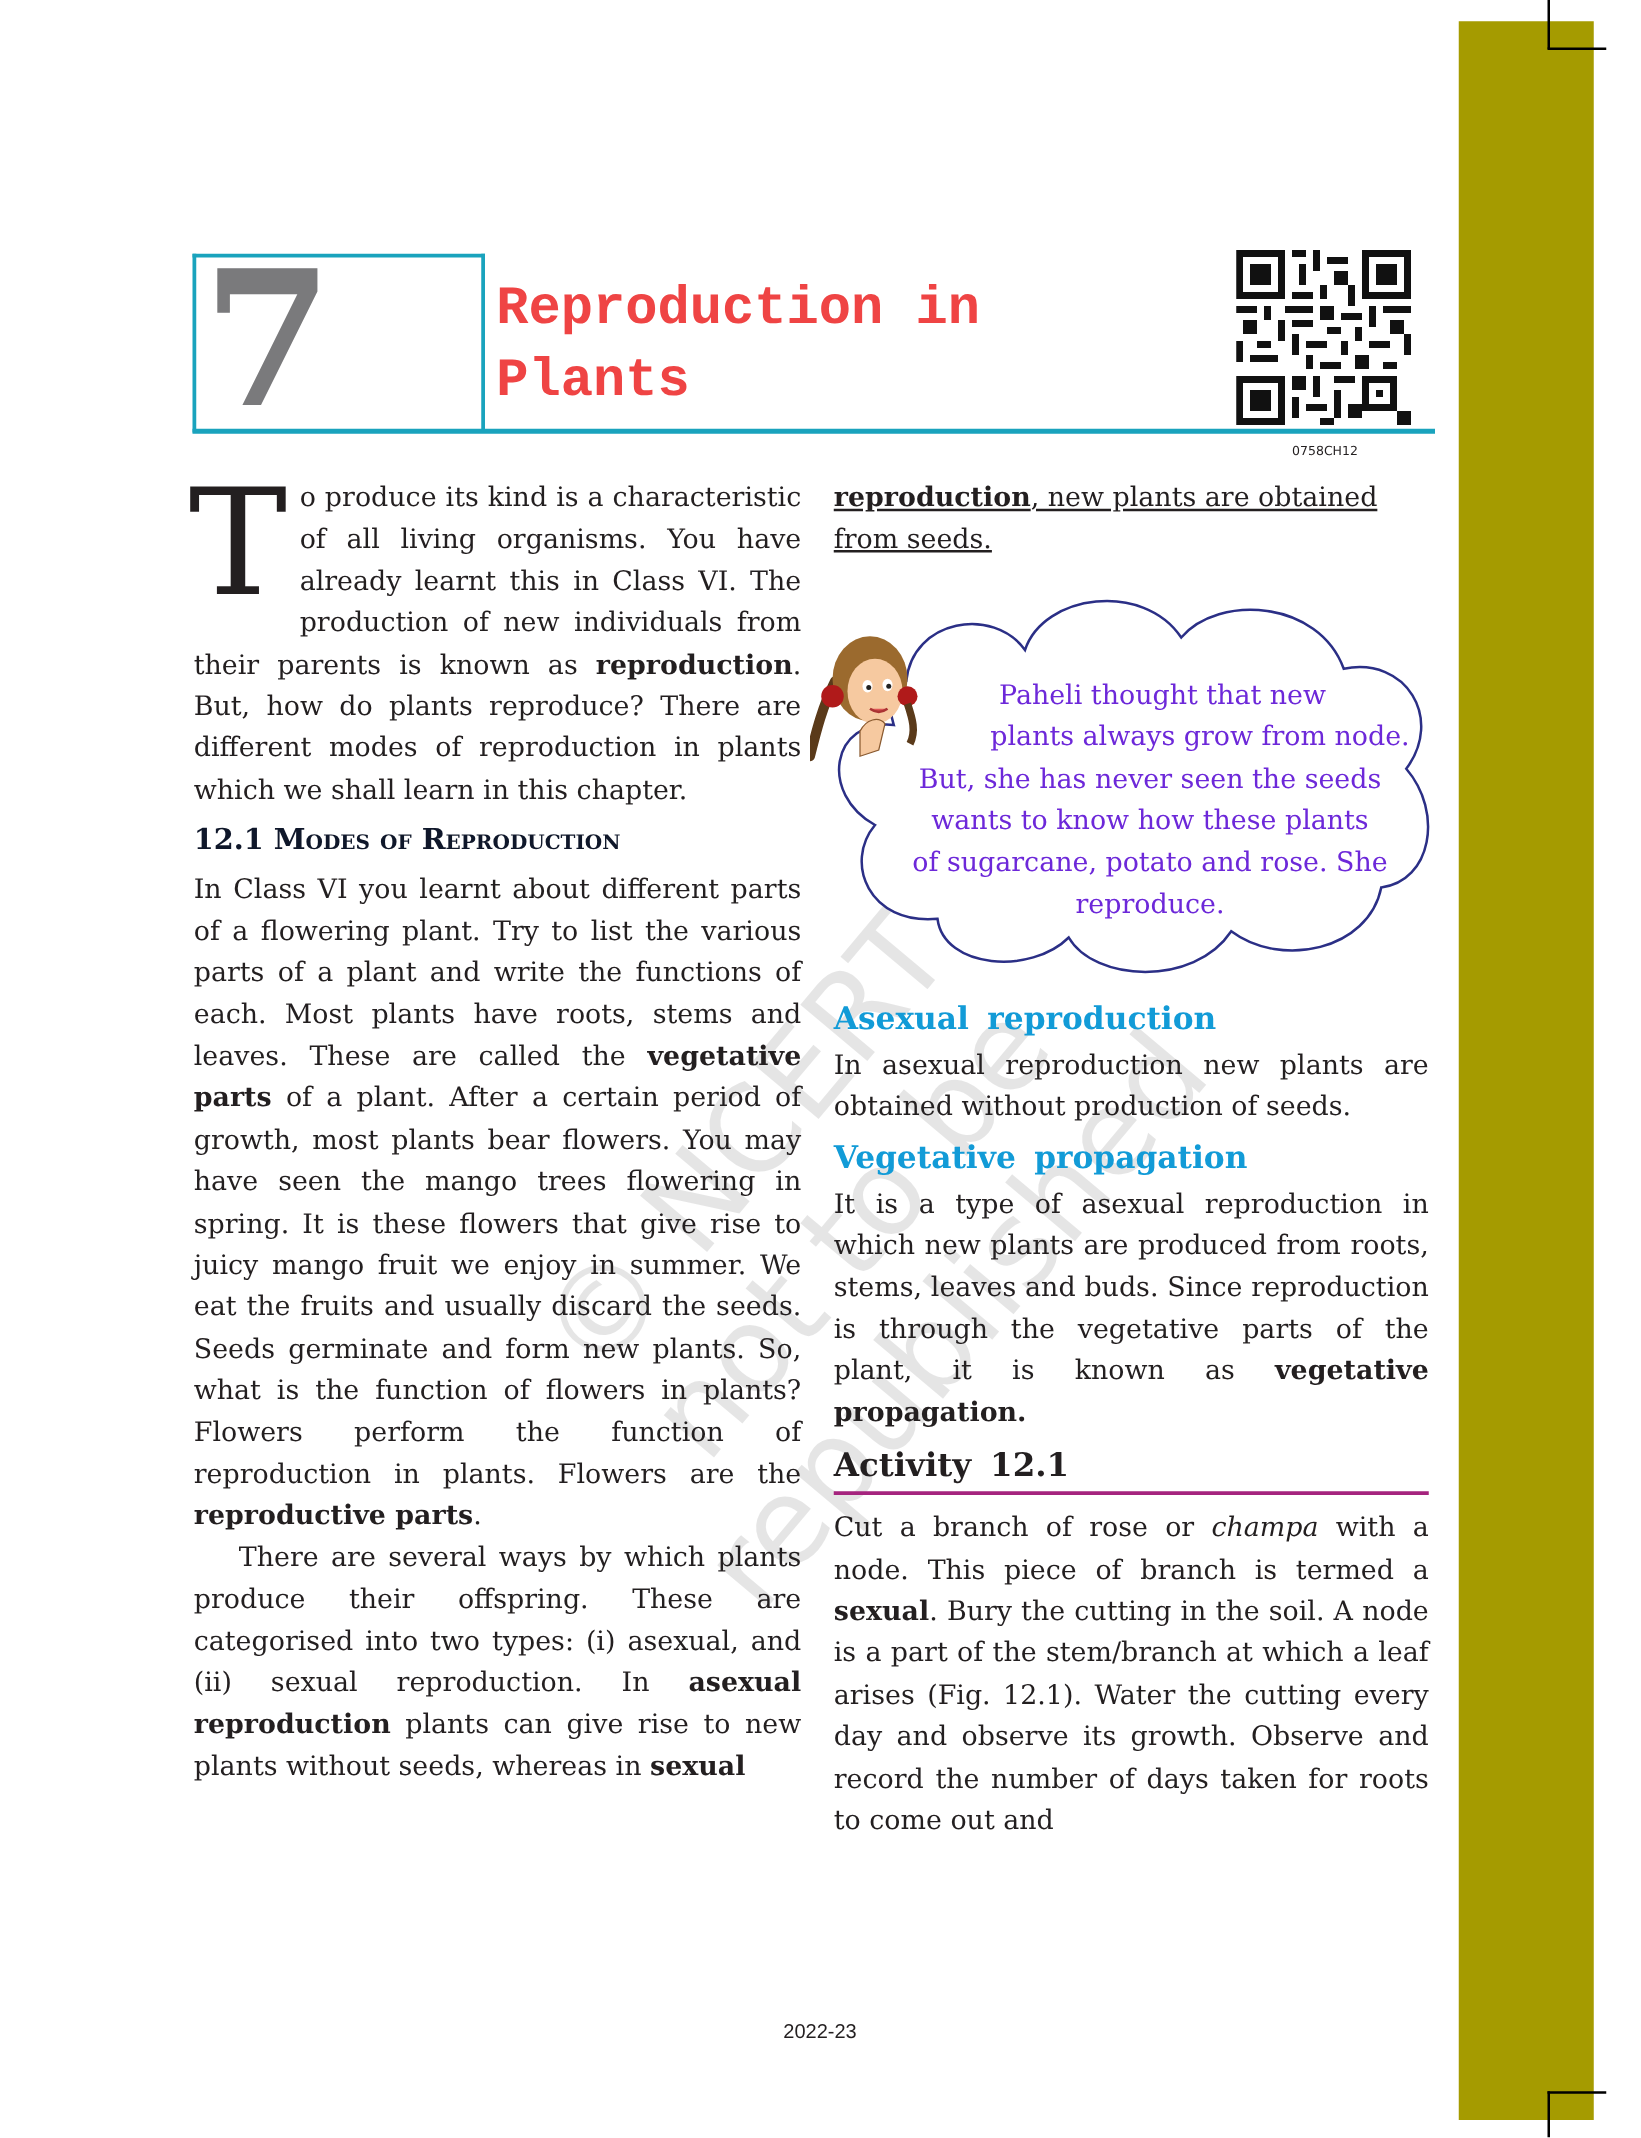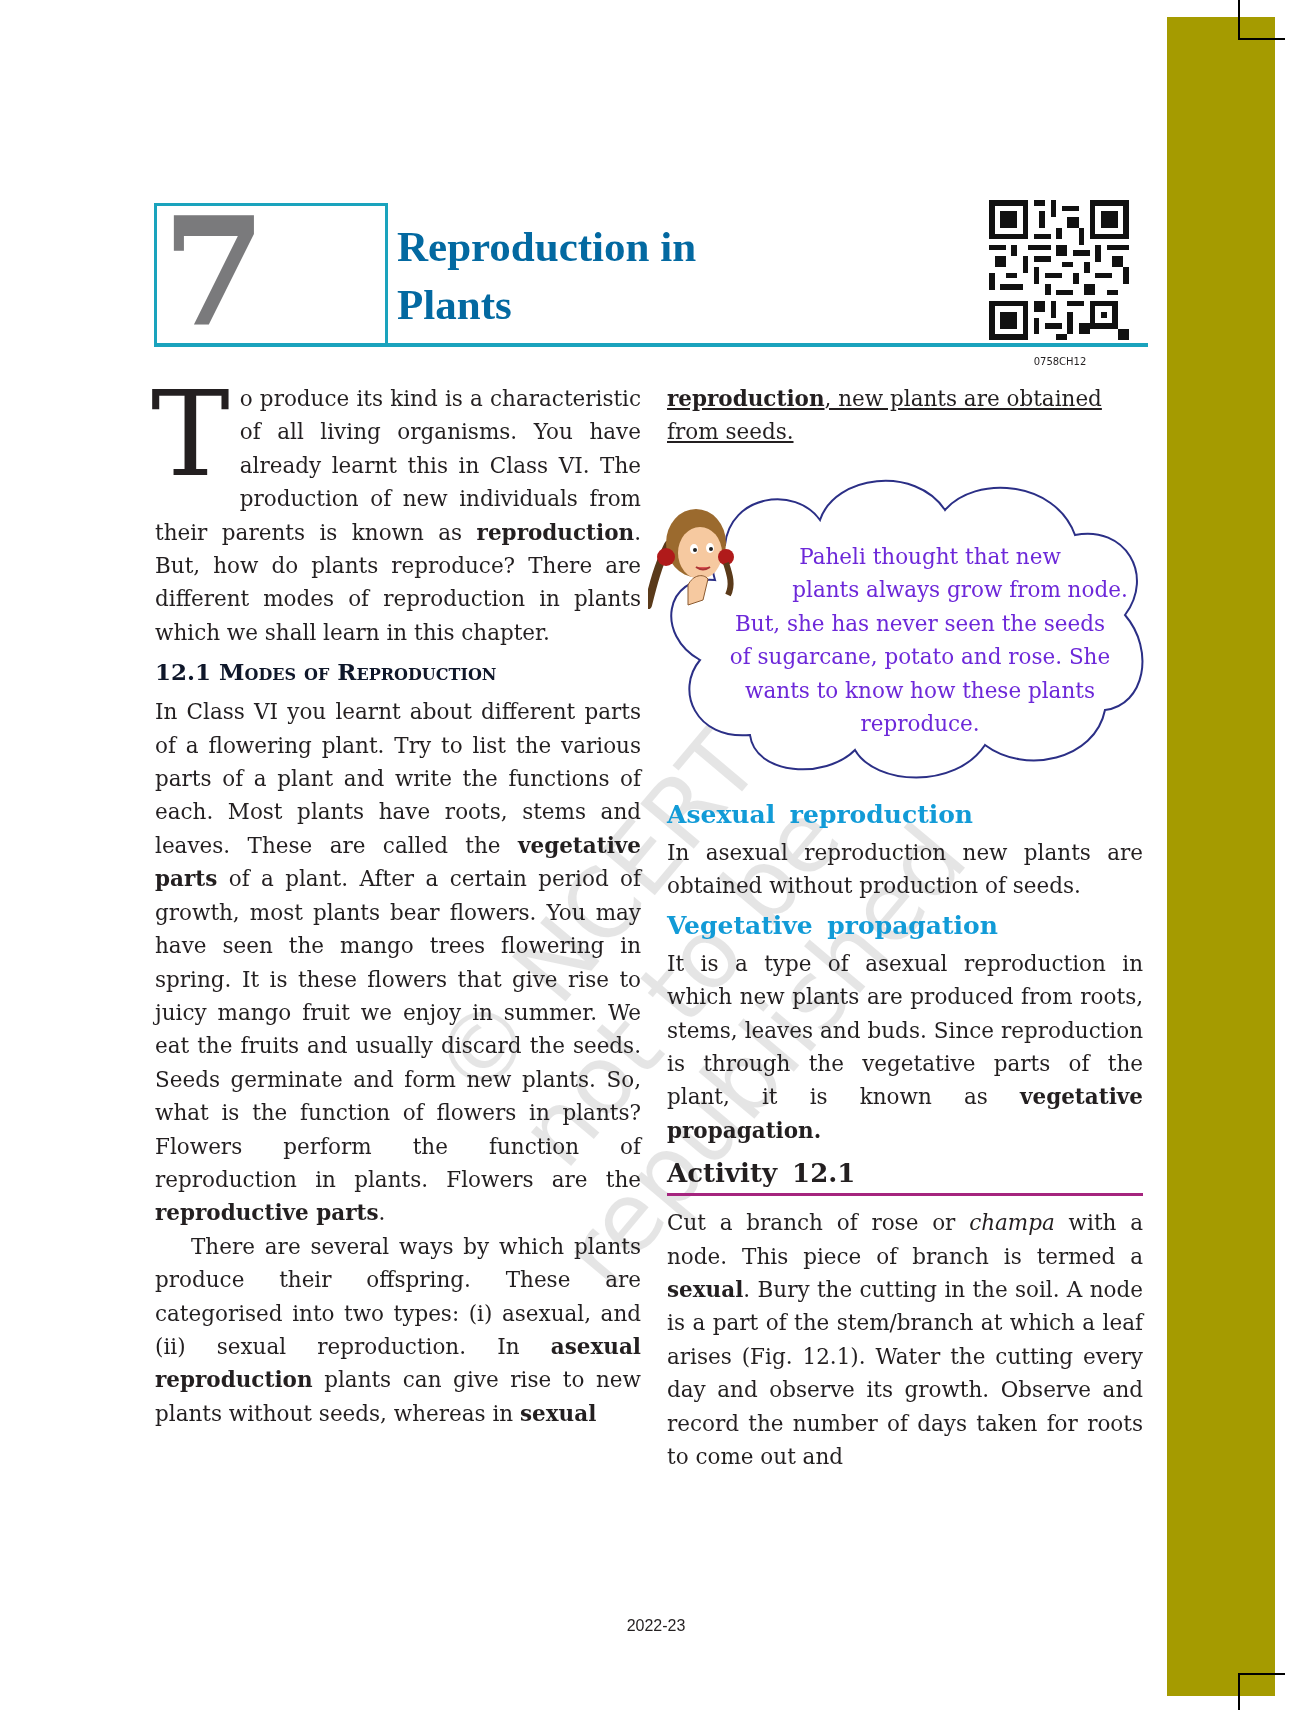--- a/index.html
+++ b/index.html
@@ -5,21 +5,21 @@
   html,body{margin:0;padding:0;background:#ffffff;}
   body{width:1313px;height:1710px;position:relative;overflow:hidden;font-family:"DejaVu Serif","Liberation Serif",serif;color:#231f20;}
   .abs{position:absolute;}
   
   .sidebar{left:1167px;top:17px;width:108px;height:1679px;background:#a59b00;}
   .crop{background:#000;}
   
   .chap-box{left:154px;top:203px;width:228px;height:140px;border:3px solid #1aa3bd;border-bottom:none;}
   .chap-num{left:162px;top:192px;font-family:"DejaVu Serif",serif;font-weight:bold;font-size:150px;line-height:160px;color:#7a7a7c;letter-spacing:-6px;}
   .chap-rule{left:154px;top:343px;width:994px;height:4px;background:#1aa3bd;}
-  .chap-title{left:397px;top:218px;font-family:Liberation Serif, serif;font-weight:bold;font-size:43px;line-height:58px;color:#0369a1;}
+  .chap-title{left:397px;top:218px;font-family:Liberation Mono, monospace;font-weight:bold;font-size:43px;line-height:58px;color:#ef4444;}
   .qr{left:989px;top:200px;width:140px;height:140px;}
   .qr-code{left:1020px;top:356px;width:80px;text-align:center;font-family:"DejaVu Sans",sans-serif;font-size:10px;color:#231f20;}
   
   .col{position:absolute;font-size:21.5px;line-height:33.4px;text-align:justify;}
   .col p{margin:0;}
   .left-col{left:155px;top:382px;width:486px;}
   .right-col{left:667px;top:382px;width:476px;}
   .dropcap{float:left;font-size:118px;line-height:92px;height:96px;margin:6px 10px 0 -4px;font-family:"DejaVu Serif",serif;color:#231f20;}
   .sec-head{color:#0f172a;font-weight:bold;font-size:23px;line-height:26px;margin:10px 0 10px 0 !important;font-variant:small-caps;}
   .sub-head{color:#129bd7;font-weight:bold;font-size:25px;line-height:30px;margin:8px 0 6px 0 !important;word-spacing:6px;}
@@ -146,22 +146,22 @@
     <circle cx="47" cy="45" r="2" fill="#222"></circle>
   <ellipse cx="62" cy="43" rx="4" ry="5" fill="#fff"></ellipse>
     <circle cx="63" cy="44" r="2" fill="#222"></circle>
   <path d="M48,62 Q55,67 62,62" stroke="#a33" stroke-width="2" fill="#d55"></path>
   <path d="M40,80 C45,70 55,68 60,74 L55,95 L40,100 Z" fill="#f6c9a0" stroke="#8a5a30" stroke-width="1"></path>
 </svg>
 <div class="abs cloud-text">
   <span style="padding-left:20px;">Paheli thought that new</span>
   <span style="padding-left:80px;">plants always grow from node.</span>
   <span>But, she has never seen the seeds</span>
+  <span>wants to know how these plants</span>
   <span>of sugarcane, potato and rose. She</span>
-  <span>wants to know how these plants</span>
   <span>reproduce.</span>
 </div>
 
 <div class="col" style="left:667px;top:800px;width:476px;">
   <p class="sub-head" style="margin-top:0 !important;">Asexual reproduction</p>
   <p>In asexual reproduction new plants are obtained without production of seeds.</p>
   <p class="sub-head">Vegetative propagation</p>
   <p><span>It is a type of asexual reproduction in which new plants are produced from roots, stems, leaves and buds. Since reproduction is through the vegetative parts of the plant, it is known as </span><b>vegetative propagation.</b></p>
   <p class="activity-head">Activity 12.1</p>
   <div class="activity-rule"></div>

